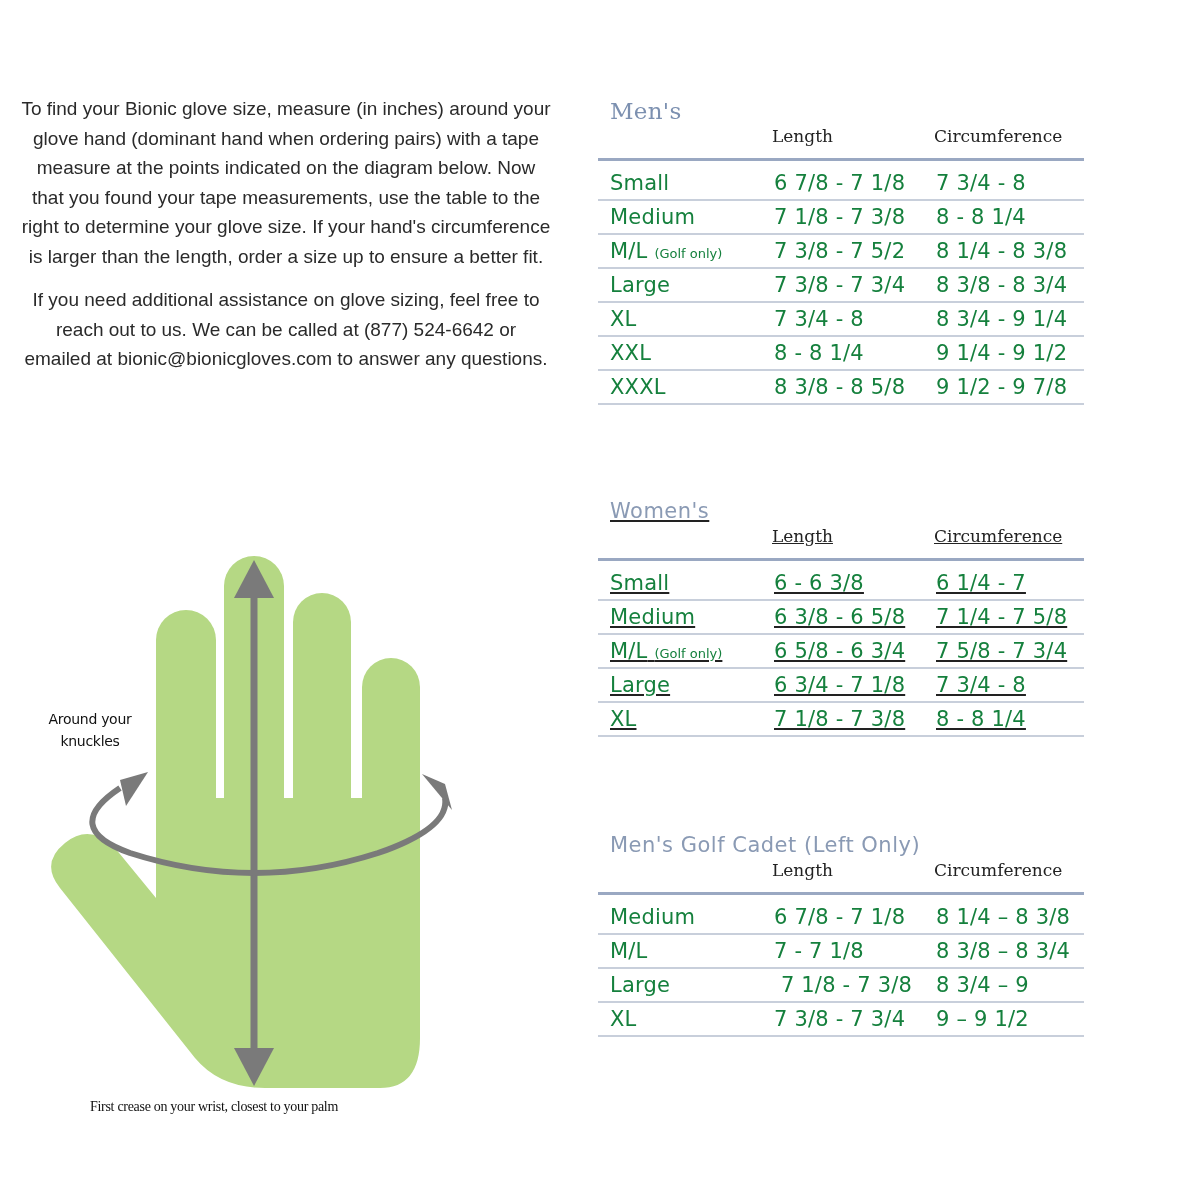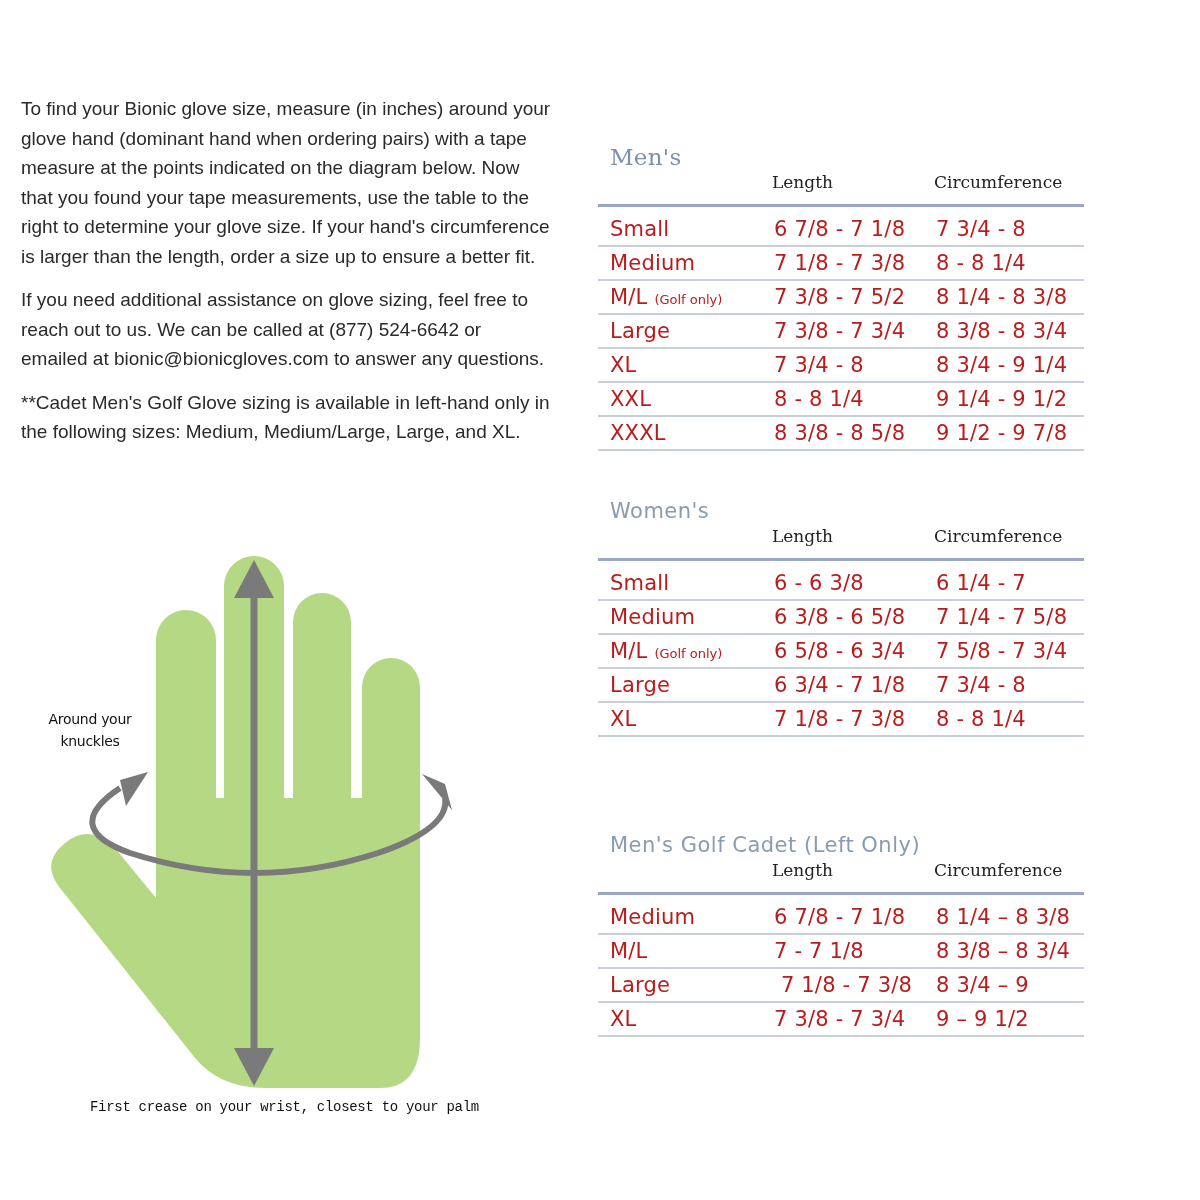--- a/index.html
+++ b/index.html
@@ -1,45 +1,44 @@
 <!DOCTYPE html>
 <html><head>
 <meta charset="utf-8">
 <style>
   html, body { margin: 0; padding: 0; background: #ffffff; }
   body { width: 1200px; height: 1200px; position: relative; overflow: hidden; font-family: "DejaVu Sans", sans-serif; color: #222; }
 
-  .intro { position: absolute; left: 21px; top: 94px; width: 530px; font-family: "Liberation Sans", sans-serif; font-size: 19px; line-height: 29.5px; color: #2a2a2a; }
+  .intro { position: absolute; left: 21px; top: 94px; width: 530px; font-family: "Liberation Sans", sans-serif; font-size: 19px; line-height: 29.5px; color: #2a2a2a; text-align: center; }
   .intro p { margin: 0 0 14px 0; }
 
   .hand { position: absolute; left: 20px; top: 548px; width: 480px; height: 580px; }
   .lbl-knuckles { position: absolute; left: 38px; top: 708px; width: 104px; text-align: center; font-family: "DejaVu Sans", sans-serif; font-size: 14px; line-height: 22px; color: #111; letter-spacing: -0.3px; }
-  .lbl-wrist { position: absolute; left: 90px; top: 1099px; font-family: Liberation Mono, monospace; font-size: 14px; color: #111; letter-spacing: -0.3px; }
+  .lbl-wrist { position: absolute; left: 90px; top: 1099px; font-family: Liberation Serif, serif; font-size: 14px; color: #111; letter-spacing: -0.3px; }
 
   .table-block { position: absolute; left: 598px; width: 486px; }
   .table-title { font-family: "DejaVu Serif", serif; font-size: 23px; color: #7c90b0; margin: 0 0 0 12px; height: 30px; line-height: 30px; letter-spacing: 0.3px; }
   .table-title.sans { font-family: "DejaVu Sans", sans-serif; font-size: 21px; color: #8a9ab4; letter-spacing: 0.5px; }
   .thead { display: flex; height: 28px; font-family: "DejaVu Serif", serif; font-size: 17px; color: #222; padding-bottom: 4px; border-bottom: 3px solid #9aa8c2; }
   .thead .c0 { width: 174px; }
   .thead .c1 { width: 162px; }
-  .row { display: flex; height: 32px; align-items: center; border-bottom: 2px solid #c8cfdb; font-family: "DejaVu Sans", sans-serif; font-size: 21px; color: #b91c1c; letter-spacing: 0.2px; }
+  .row { display: flex; height: 32px; align-items: center; border-bottom: 2px solid #c8cfdb; font-family: "DejaVu Sans", sans-serif; font-size: 21px; color: #15803d; letter-spacing: 0.2px; }
   .row:first-of-type { }
   .row .c0 { width: 164px; padding-left: 12px; white-space: nowrap; }
   .row .c1 { width: 162px; white-space: nowrap; }
   .row .c2 { white-space: nowrap; }
   .note { font-size: 13px; letter-spacing: 0; }
   .first-row { margin-top: 6px; }
 </style>
 </head>
 <body>
 
 <div class="intro">
   <p>To find your Bionic glove size, measure (in inches) around your glove hand (dominant hand when ordering pairs) with a tape measure at the points indicated on the diagram below. Now that you found your tape measurements, use the table to the right to determine your glove size. If your hand's circumference is larger than the length, order a size up to ensure a better fit.</p>
   <p>If you need additional assistance on glove sizing, feel free to reach out to us. We can be called at (877) 524-6642 or emailed at bionic@bionicgloves.com to answer any questions.</p>
-  <p>**Cadet Men's Golf Glove sizing is available in left-hand only in the following sizes: Medium, Medium/Large, Large, and XL.</p>
 </div>
 
 <svg class="hand" viewBox="0 0 480 580" width="480" height="580">
   <g fill="#b5d884">
 
     <rect x="136" y="62" width="60" height="330" rx="30" ry="30"></rect>
 
     <rect x="204" y="8" width="60" height="380" rx="30" ry="30"></rect>
 
     <rect x="273" y="45" width="58" height="345" rx="29" ry="29"></rect>
@@ -60,21 +59,21 @@
     <polygon points="100,232 128,224 106,258" fill="#7a7a7a" stroke="none"></polygon>
     <polygon points="425,236 402,226 432,262" fill="#7a7a7a" stroke="none"></polygon>
   </g>
 </svg>
 <div class="lbl-knuckles">
   <div>Around your</div>
   <div>knuckles</div>
 </div>
 <div class="lbl-wrist">First crease on your wrist, closest to your palm</div>
 
-<div class="table-block" style="top:96px;margin-top:46px;">
+<div class="table-block" style="top:96px;">
   <div class="table-title">Men's</div>
   <div class="thead">
     <span class="c0"></span>
     <span class="c1">Length</span>
     <span class="c2">Circumference</span>
   </div>
   <div class="row first-row">
       <span class="c0"><span>Small</span></span>
       <span class="c1">6 7/8 - 7 1/8</span>
       <span class="c2">7 3/4 - 8</span>
@@ -104,21 +103,21 @@
       <span class="c1">8 - 8 1/4</span>
       <span class="c2">9 1/4 - 9 1/2</span>
     </div>
   <div class="row">
       <span class="c0"><span>XXXL</span></span>
       <span class="c1">8 3/8 - 8 5/8</span>
       <span class="c2">9 1/2 - 9 7/8</span>
     </div>
 </div>
 
-<div class="table-block" style="top:496px;">
+<div class="table-block" style="top:496px;text-decoration:underline;">
   <div class="table-title sans">Women's</div>
   <div class="thead">
     <span class="c0"></span>
     <span class="c1">Length</span>
     <span class="c2">Circumference</span>
   </div>
   <div class="row first-row">
       <span class="c0"><span>Small</span></span>
       <span class="c1">6 - 6 3/8</span>
       <span class="c2">6 1/4 - 7</span>

